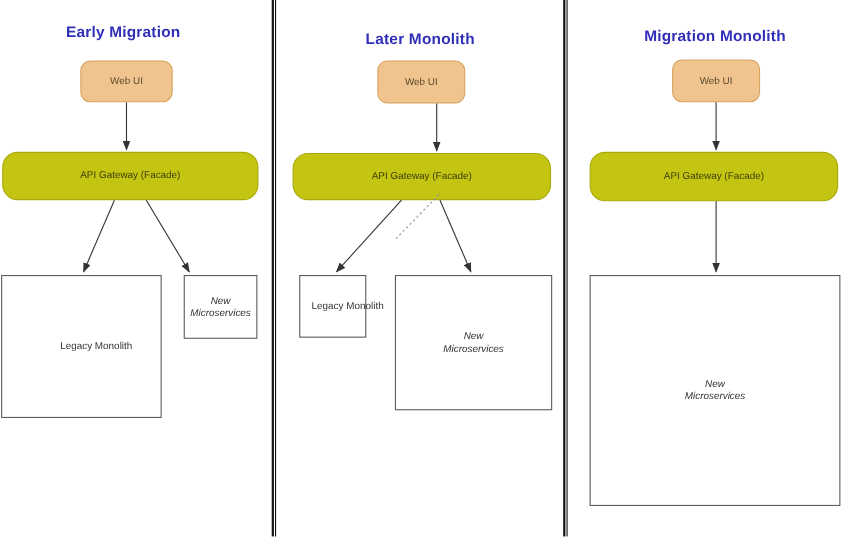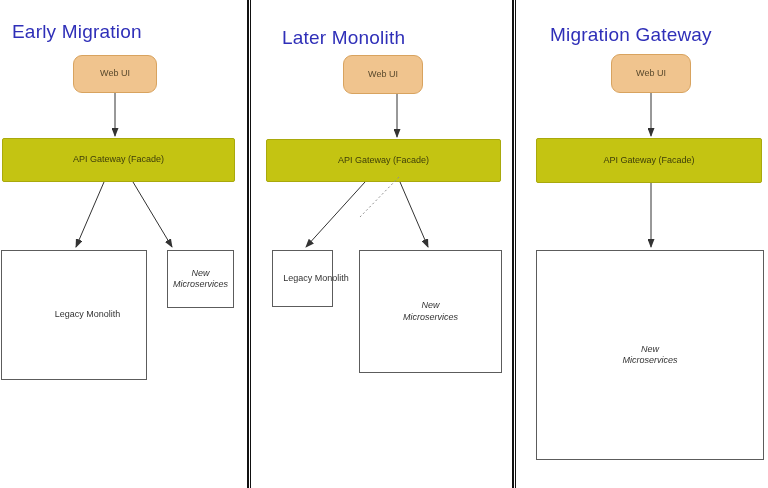--- a/index.html
+++ b/index.html
@@ -15,23 +15,23 @@
     position: absolute;
     top: 0;
     height: 488px;
     background: var(--divider, #111);
   }
   .divider.thick { width: 2px; }
   .divider.thin  { width: 1px; }
   .panel-title {
     position: absolute;
     width: 200px;
-    text-align: left;
-    font-size: 19px;
-    font-weight: normal;
+    text-align: center;
+    font-size: 14px;
+    font-weight: bold;
     color: var(--title-text, #2f2fb8);
     letter-spacing: 0.2px;
   }
   .node {
     position: absolute;
     box-sizing: border-box;
     display: flex;
     align-items: center;
     justify-content: center;
     text-align: center;
@@ -41,21 +41,21 @@
   }
   .webui {
     background: var(--web-ui-fill, #f0c48e);
     border: 1px solid var(--web-ui-border, #d8a35f);
     border-radius: 9px;
     color: var(--web-ui-text, #59492c);
   }
   .gateway {
     background: var(--gateway-fill, #c4c412);
     border: 1px solid var(--gateway-border, #a9a90c);
-    border-radius: 2px;
+    border-radius: 14px;
     color: var(--gateway-text, #3e3e0a);
   }
   .plain {
     background: #ffffff;
     border: 1px solid var(--box-border, #5c5c5c);
   }
   .pre { white-space: pre-line; font-style: italic; }
   .nowrap { white-space: nowrap; padding-left: 27px; }
   .connectors {
     position: absolute;
@@ -96,21 +96,21 @@
     <span>API Gateway (Facade)</span>
   </div>
   <div class="node plain" style="left:272px; top:250px; width:61px; height:57px;">
     <span class="nowrap">Legacy Monolith</span>
   </div>
   <div class="node plain" style="left:359px; top:250px; width:143px; height:123px;">
     <span class="pre">New
 Microservices</span>
   </div>
 
-  <div class="panel-title" style="left:550px; top:24px;">Migration Gateway</div>
+  <div class="panel-title" style="left:550px; top:24px;">Migration Monolith</div>
   <div class="node webui" style="left:611px; top:54px; width:80px; height:39px;">
     <span>Web UI</span>
   </div>
   <div class="node gateway" style="left:536px; top:138px; width:226px; height:45px;">
     <span>API Gateway (Facade)</span>
   </div>
   <div class="node plain" style="left:536px; top:250px; width:228px; height:210px;">
     <span class="pre">New
 Microservices</span>
   </div>

